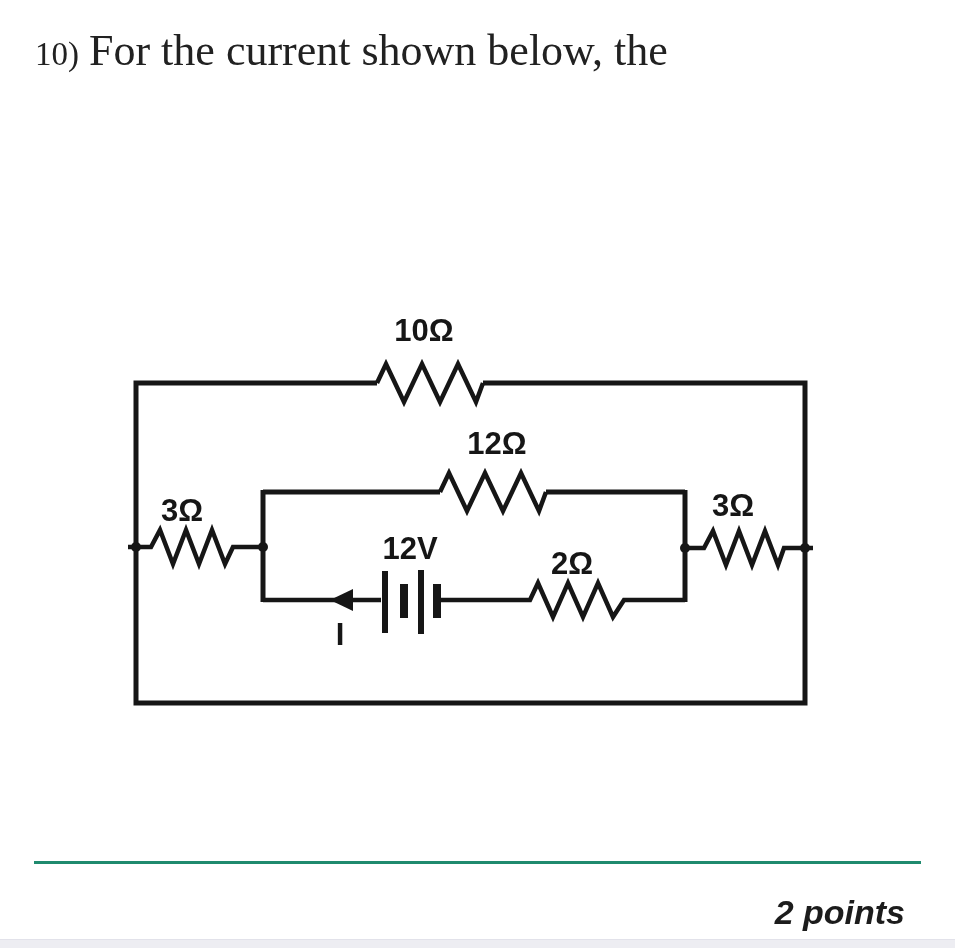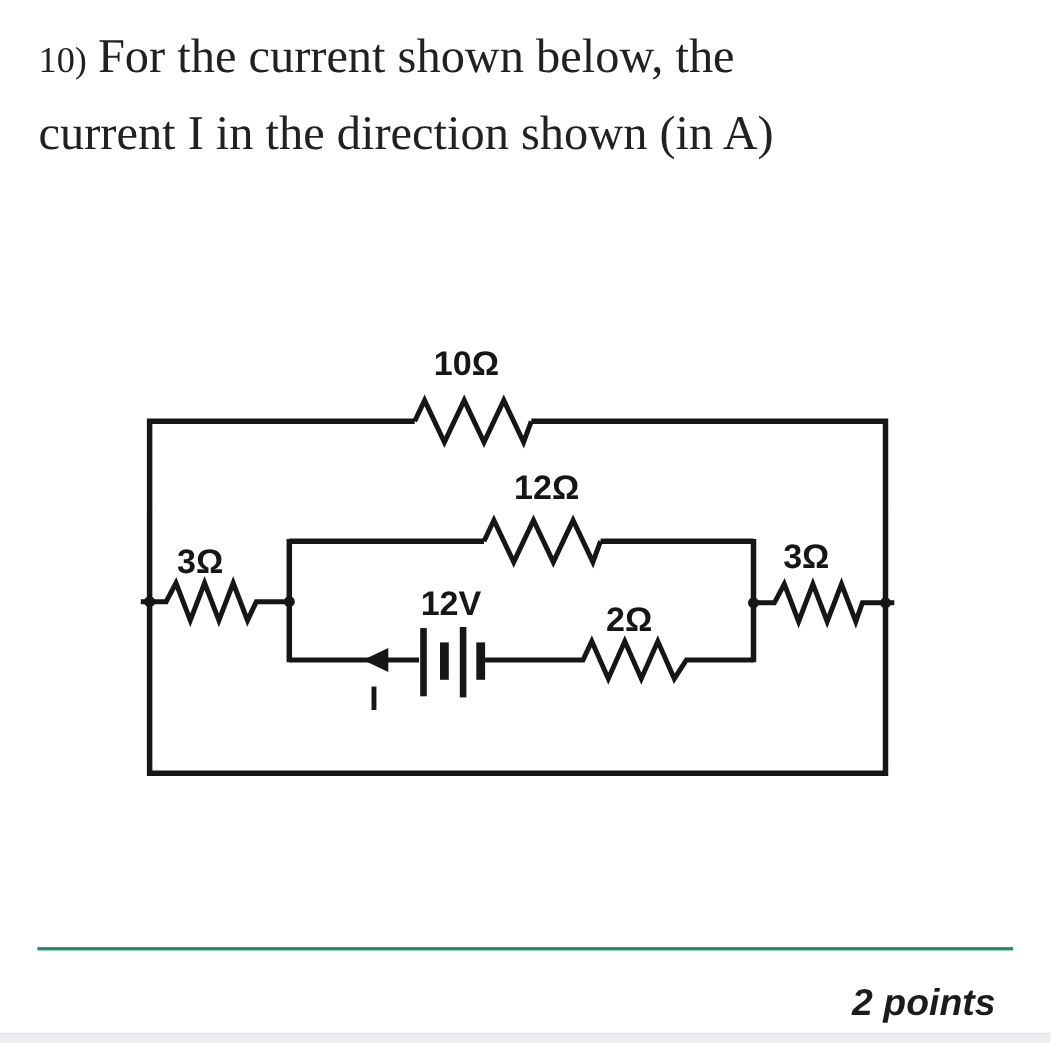--- a/index.html
+++ b/index.html
@@ -35,21 +35,20 @@
   .page-bottom-edge{
     position:absolute;left:0;bottom:0;width:955px;height:8px;
     background:#ededf2;border-top:1px solid #e2e2ea;
   }
 </style>
 </head>
 <body>
 
 <div class="question-block">
   <div><span class="question-number">10)</span><span>For the current shown below, the</span></div>
-  <div>current I in the direction shown (in A)</div>
 </div>
 
 <div class="circuit-figure">
   <svg viewBox="0 285 955 450">
 
     <path class="wire-thick" d="M 377 383 L 136 383 L 136 703 L 805 703 L 805 383 L 483 383"></path>
 
     <path class="wire" d="M 377 383 L 386 364 L 404 402 L 422 364 L 440 402 L 458 364 L 476 402 L 483 383"></path>
 
     <path class="wire-thick" d="M 263 492 L 440 492 M 546 492 L 685 492"></path>

